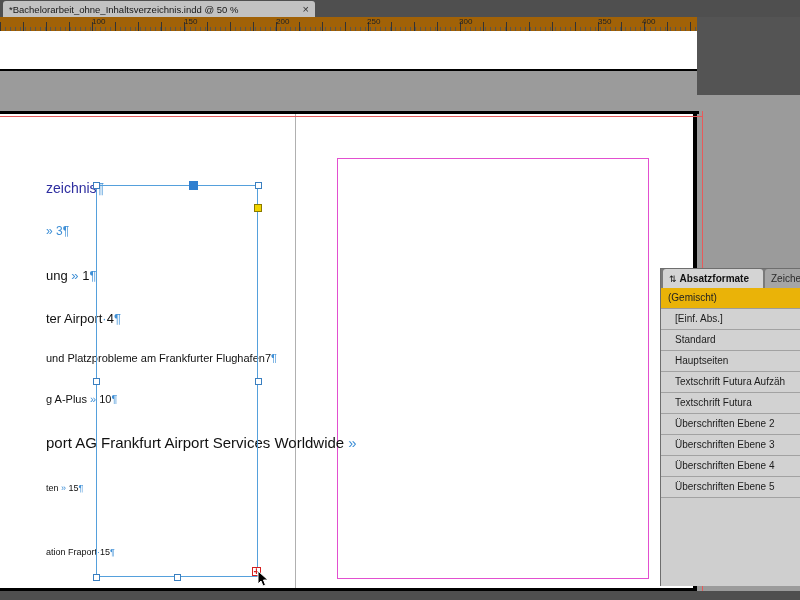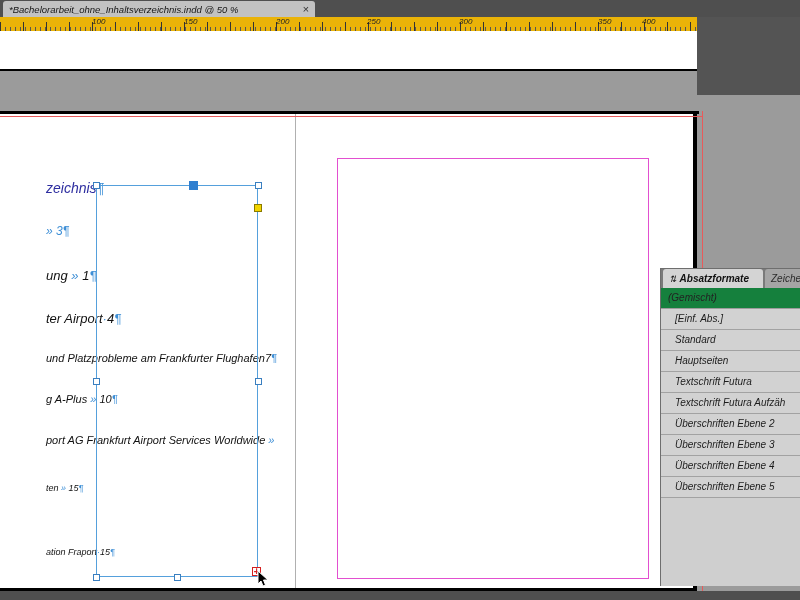--- a/index.html
+++ b/index.html
@@ -1,27 +1,27 @@
 <!DOCTYPE html>
 <html><head>
 <meta charset="utf-8">
 <style>
   html,body{margin:0;padding:0;}
   .screen{position:relative;width:800px;height:600px;overflow:hidden;
-    background:#9b9b9b;font-family:"Liberation Sans",sans-serif;font-style:italic;}
+    background:#9b9b9b;font-family:"Liberation Sans",sans-serif;}
 
   
   .tabbar{position:absolute;left:0;top:0;width:800px;height:17px;background:#4f4f4f;}
   .doc-tab{position:absolute;left:3px;top:1px;width:312px;height:16px;background:#c2c2c2;
     border-radius:3px 3px 0 0;display:flex;align-items:center;padding:0 6px;box-sizing:border-box;}
   .doc-tab .title{font-size:9.5px;color:#161616;white-space:nowrap;overflow:hidden;flex:1;}
   .doc-tab .close{font-size:11px;color:#333;margin-left:6px;cursor:default;line-height:14px;}
 
   
-  .ruler{position:absolute;left:0;top:17px;width:800px;height:14px;background:#eab308;
+  .ruler{position:absolute;left:0;top:17px;width:800px;height:14px;background:#a16207;
     border-bottom:1px solid #7a7a7a;}
   .ruler .ticks{position:absolute;left:0;bottom:0;width:100%;height:4px;
     background:repeating-linear-gradient(90deg,#555 0 1px,transparent 1px 5px);}
   .ruler .ticks-major{position:absolute;left:0;bottom:0;width:100%;height:9px;
     background:repeating-linear-gradient(90deg,#333 0 1px,transparent 1px 23px);}
   .ruler .num{position:absolute;top:0;font-size:8px;color:#222;}
 
   
   .prev-page{position:absolute;left:0;top:31px;width:697px;height:38px;background:#fff;
     border-right:2px solid #000;border-bottom:2px solid #000;}
@@ -56,21 +56,21 @@
   
   .panel{position:absolute;left:660px;top:268px;width:140px;height:318px;background:#cfcfcf;
     border-left:1px solid #6e6e6e;border-top:1px solid #6e6e6e;box-sizing:border-box;}
   .panel-header{position:relative;height:19px;background:#7a7a7a;}
   .panel-tab{position:absolute;top:0;height:19px;display:flex;align-items:center;
     font-size:10px;padding:0 6px;box-sizing:border-box;border-radius:3px 3px 0 0;}
   .panel-tab.active{left:2px;width:100px;background:#d4d4d4;color:#111;font-weight:bold;}
   .panel-tab.inactive{left:104px;width:60px;background:#a5a5a5;color:#2b2b2b;}
   .panel-tab .collapse-ic{font-size:9px;margin-right:3px;font-weight:normal;}
   .panel-info{height:20px;line-height:20px;font-size:10px;color:#222;padding-left:7px;
-    background:#15803d;border-bottom:1px solid #9c9c9c;}
+    background:#eab308;border-bottom:1px solid #9c9c9c;}
   .style-row{height:20px;line-height:20px;font-size:10px;color:#1c1c1c;padding-left:14px;
     background:#d2d2d2;border-bottom:1px solid #a2a2a2;white-space:nowrap;overflow:hidden;}
 
   
   .bottombar{position:absolute;left:0;top:591px;width:800px;height:9px;background:#4f4f4f;}
 
   
   .cursor{position:absolute;left:257px;top:571px;width:12px;height:18px;}
 </style>
 </head>
@@ -112,21 +112,21 @@
   <div class="bleed-v"></div>
   <div class="margin-guide"></div>
 
   <div>
       <div class="toc-line" style="top: 180px; font-size: 14px;"><span class="c-heading">zeichnis</span><span class="c-hidden">¶</span></div>
       <div class="toc-line" style="top: 224px; font-size: 12px;"><span class="c-hidden">» 3</span><span class="c-hidden">¶</span></div>
       <div class="toc-line" style="top: 268px; font-size: 13px;"><span class="c-text">ung</span><span class="c-hidden"> » </span><span class="c-text">1</span><span class="c-hidden">¶</span></div>
       <div class="toc-line" style="top: 311px; font-size: 13px;"><span class="c-text">ter Airport</span><span class="c-hidden">·</span><span class="c-text">4</span><span class="c-hidden">¶</span></div>
       <div class="toc-line" style="top: 352px; font-size: 11px;"><span class="c-text">und Platzprobleme am Frankfurter Flughafen</span><span class="c-text">7</span><span class="c-hidden">¶</span></div>
       <div class="toc-line" style="top: 393px; font-size: 11px;"><span class="c-text">g A-Plus</span><span class="c-hidden"> » </span><span class="c-text">10</span><span class="c-hidden">¶</span></div>
-      <div class="toc-line" style="top: 434px; font-size: 11px;"><span class="c-text">port AG Frankfurt Airport Services Worldwide</span><span class="c-hidden"> »</span></div>
+      <div class="toc-line" style="top: 434px; font-size: 15px;"><span class="c-text">port AG Frankfurt Airport Services Worldwide</span><span class="c-hidden"> »</span></div>
       <div class="toc-line" style="top: 483px; font-size: 9px;"><span class="c-text">ten</span><span class="c-hidden"> » </span><span class="c-text">15</span><span class="c-hidden">¶</span></div>
       <div class="toc-line" style="top: 547px; font-size: 9px;"><span class="c-text">ation Fraport</span><span class="c-hidden">·</span><span class="c-text">15</span><span class="c-hidden">¶</span></div>
     </div>
 
   <div class="sel-frame"></div>
   <div class="handle" style="left:93px;top:182px;"></div>
   <div class="handle filled" style="left:189px;top:181px;"></div>
   <div class="handle" style="left:255px;top:182px;"></div>
   <div class="handle yellow" style="left:254px;top:204px;"></div>
   <div class="handle" style="left:93px;top:378px;"></div>
@@ -143,22 +143,22 @@
       </div>
       <div class="panel-tab inactive">
         <span>Zeichenf</span>
       </div>
     </div>
     <div class="panel-info">(Gemischt)</div>
     <div>
         <div class="style-row">[Einf. Abs.]</div>
         <div class="style-row">Standard</div>
         <div class="style-row">Hauptseiten</div>
+        <div class="style-row">Textschrift Futura Aufzäh</div>
         <div class="style-row">Textschrift Futura</div>
-        <div class="style-row">Textschrift Futura Aufzäh</div>
         <div class="style-row">Überschriften Ebene 2</div>
         <div class="style-row">Überschriften Ebene 3</div>
         <div class="style-row">Überschriften Ebene 4</div>
         <div class="style-row">Überschriften Ebene 5</div>
       </div>
   </div>
 
   <div class="bottombar"></div>
 
   <svg class="cursor" viewBox="0 0 12 18">

